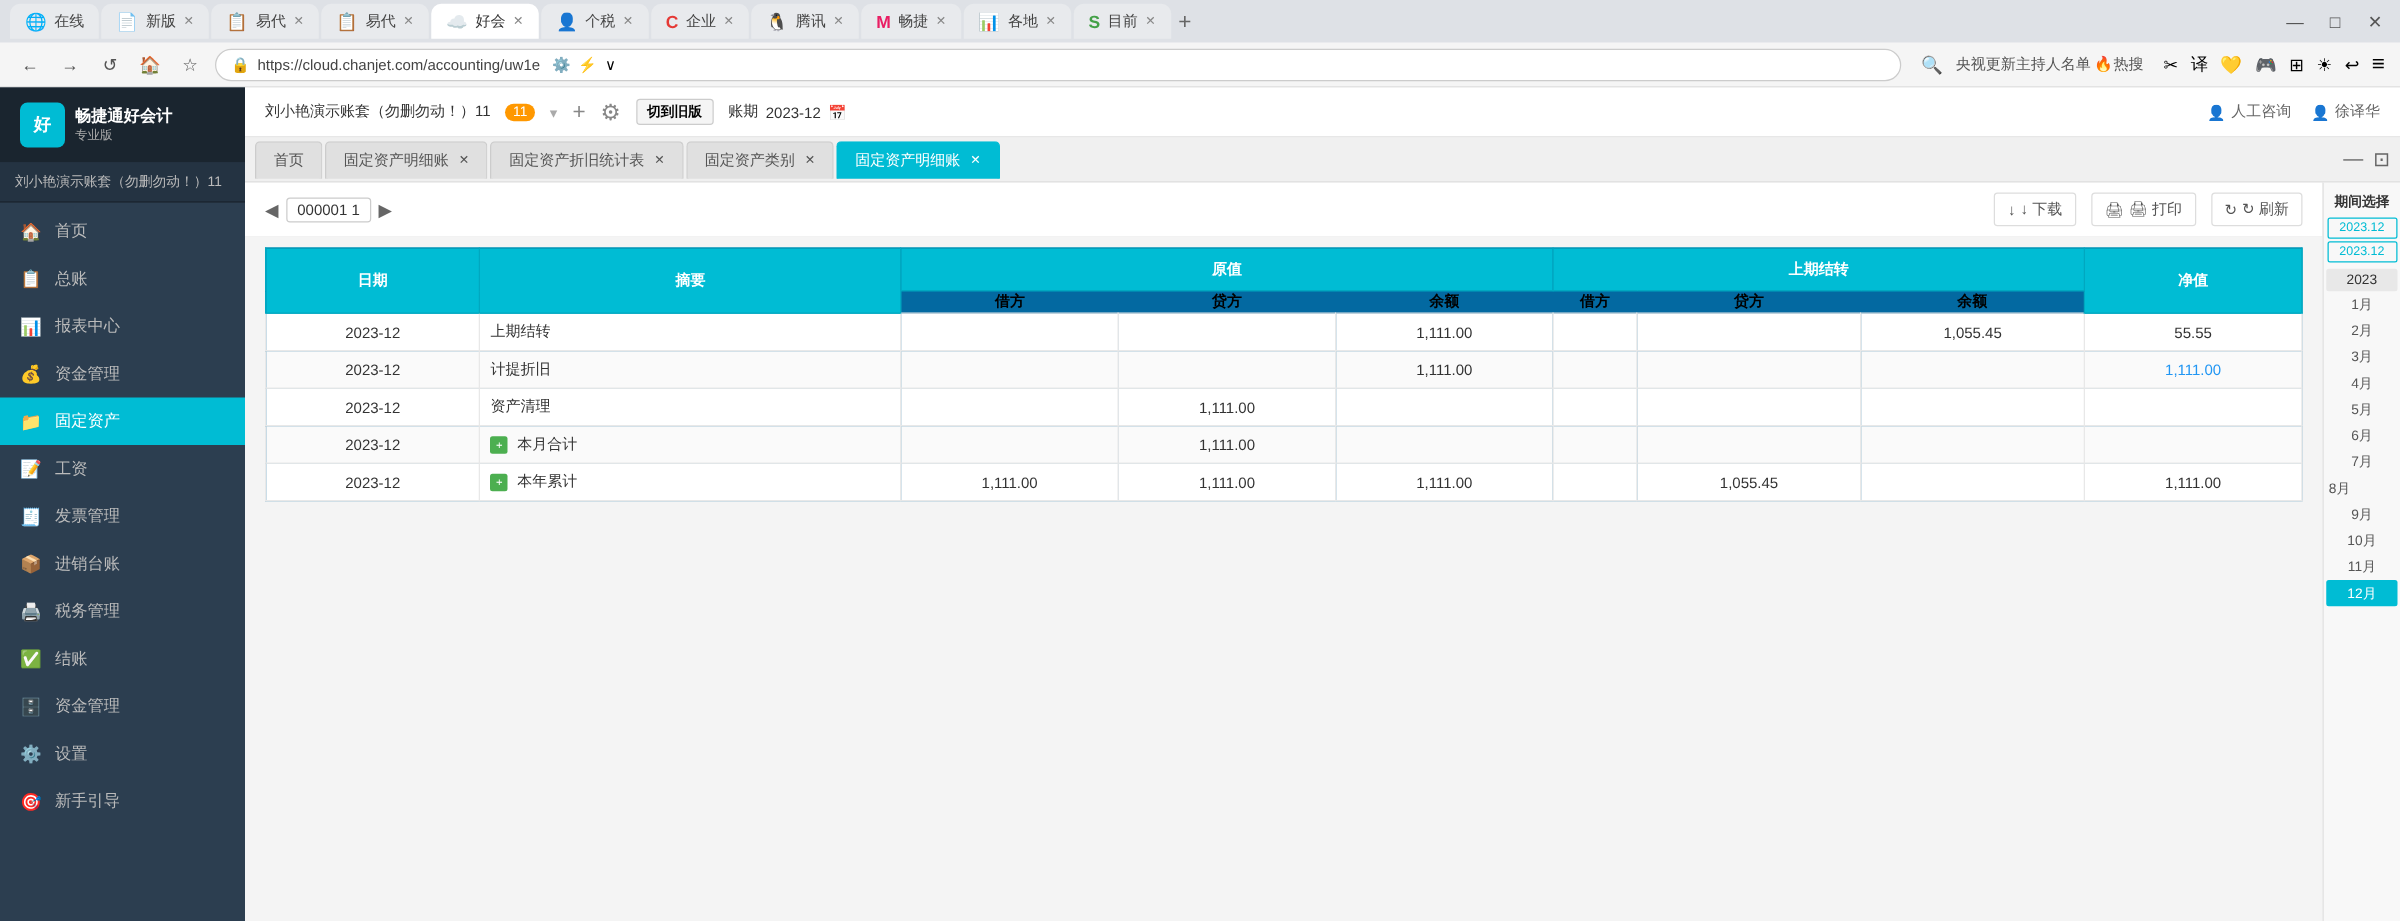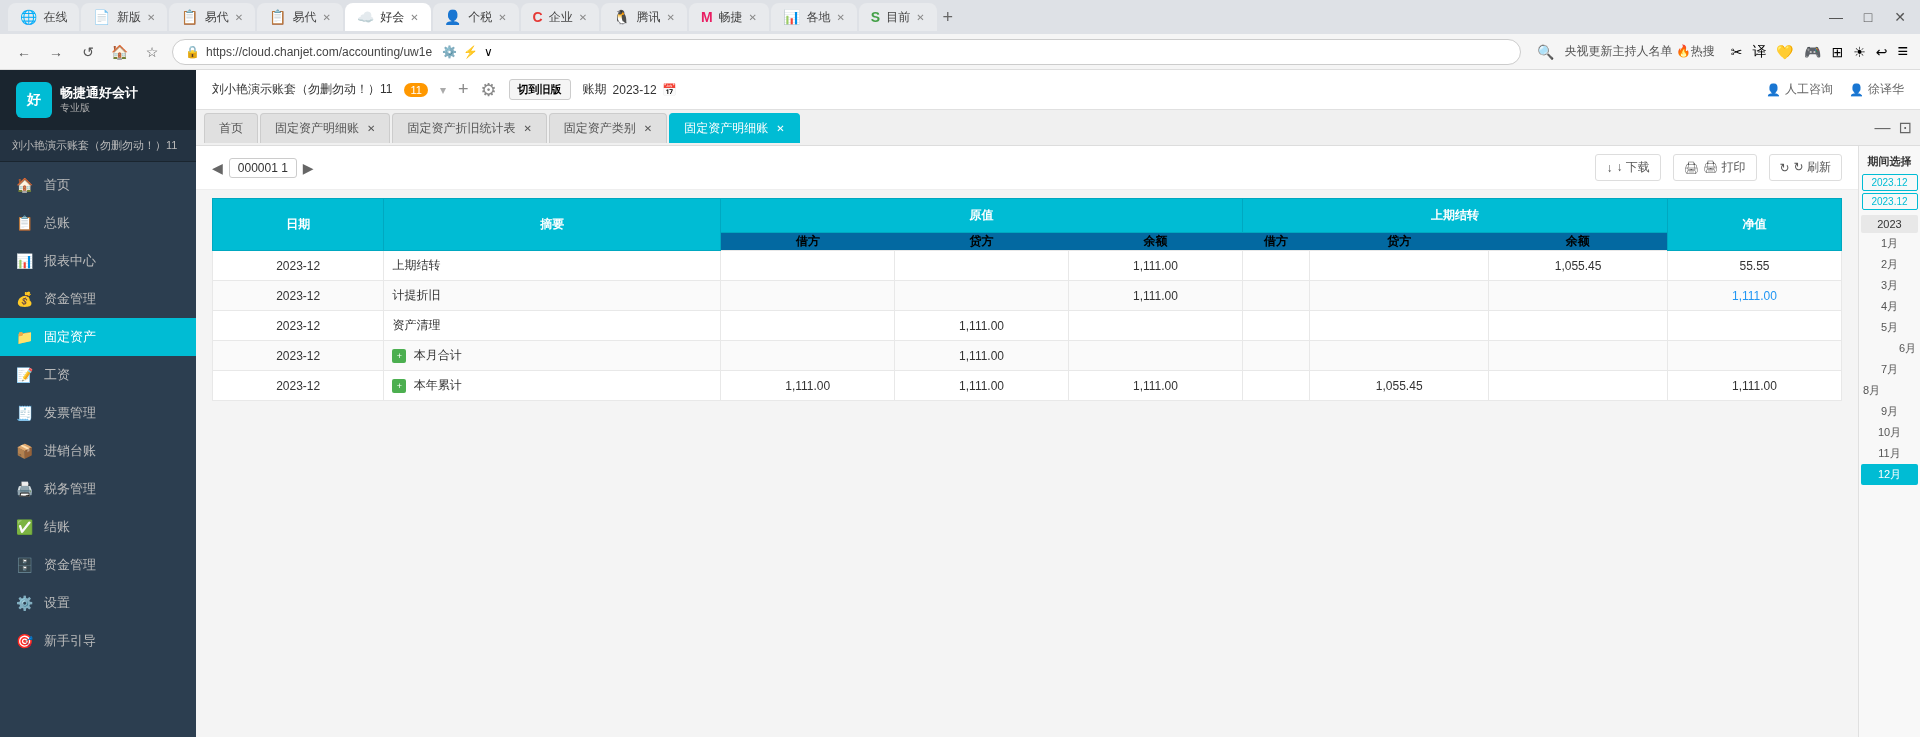--- a/index.html
+++ b/index.html
@@ -419,21 +419,21 @@
       <div style="width: 62px; background: #f8f8f8; border-left: 1px solid #e0e0e0; display: flex; flex-direction: column; align-items: center; padding: 4px 2px; overflow-y: auto;">
         <div style="font-size: 11px; color: #333; text-align: center; padding: 4px 2px; font-weight: bold; width: 100%;">期间选择</div>
         <div style="font-size: 10px; color: #00bcd4; text-align: center; padding: 2px; border: 1px solid #00bcd4; border-radius: 2px; margin: 1px 0; width: 56px;">2023.12</div>
         <div style="font-size: 10px; color: #00bcd4; text-align: center; padding: 2px; border: 1px solid #00bcd4; border-radius: 2px; margin: 1px 0; width: 56px;">2023.12</div>
         <div style="font-size: 11px; color: #333; text-align: center; padding: 3px 2px; margin-top: 4px; background: #e8e8e8; width: 100%; border-radius: 2px;">2023</div>
         <div style="font-size: 11px; color: #555; text-align: center; padding: 3px 2px; cursor: pointer; width: 100%;">1月</div>
         <div style="font-size: 11px; color: #555; text-align: center; padding: 3px 2px; cursor: pointer; width: 100%;">2月</div>
         <div style="font-size: 11px; color: #555; text-align: center; padding: 3px 2px; cursor: pointer; width: 100%;">3月</div>
         <div style="font-size: 11px; color: #555; text-align: center; padding: 3px 2px; cursor: pointer; width: 100%;">4月</div>
         <div style="font-size: 11px; color: #555; text-align: center; padding: 3px 2px; cursor: pointer; width: 100%;">5月</div>
-        <div style="font-size: 11px; color: #555; text-align: right; padding: 3px 2px; cursor: pointer; width: 100%;">6月</div>
+        <div style="font-size: 11px; color: #555; text-align: center; padding: 3px 2px; cursor: pointer; width: 100%;">6月</div>
         <div style="font-size: 11px; color: #555; text-align: center; padding: 3px 2px; cursor: pointer; width: 100%;">7月</div>
         <div style="font-size: 11px; color: #555; padding: 3px 2px; cursor: pointer; width: 100%;">8月</div>
         <div style="font-size: 11px; color: #555; text-align: center; padding: 3px 2px; cursor: pointer; width: 100%;">9月</div>
         <div style="font-size: 11px; color: #555; text-align: center; padding: 3px 2px; cursor: pointer; width: 100%;">10月</div>
         <div style="font-size: 11px; color: #555; text-align: center; padding: 3px 2px; cursor: pointer; width: 100%;">11月</div>
         <div style="font-size: 11px; color: white; text-align: center; padding: 3px 2px; cursor: pointer; width: 100%; background: #00bcd4; border-radius: 2px;">12月</div>
       </div>
     </div>
   </div>
 </div>

